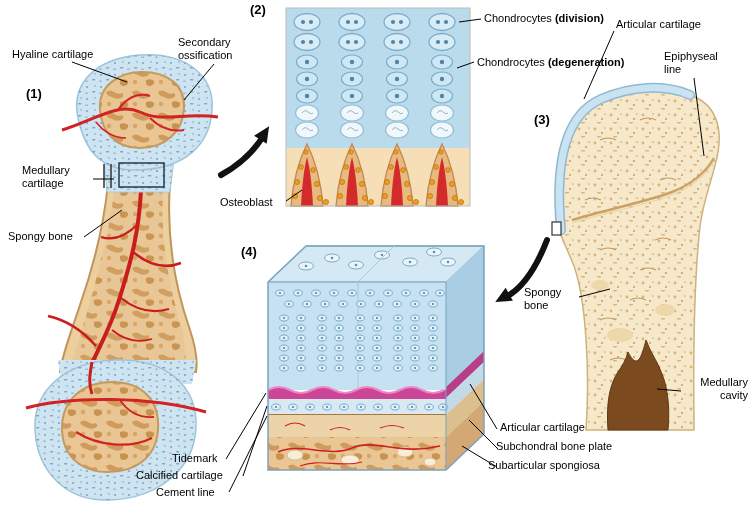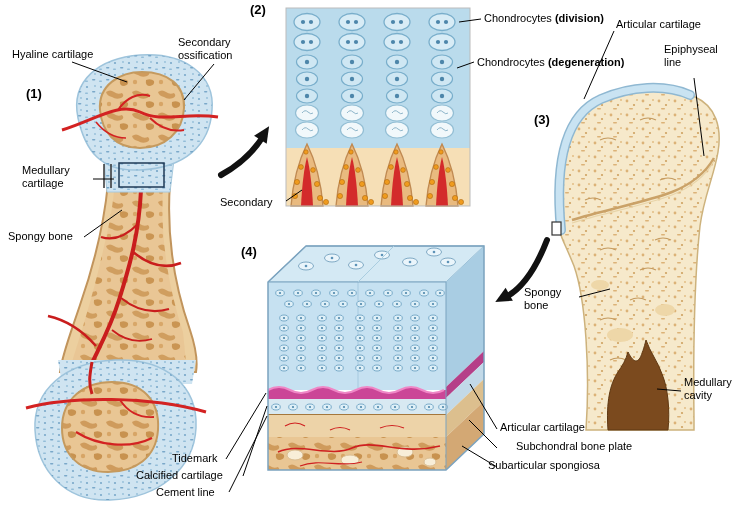--- a/index.html
+++ b/index.html
@@ -315,29 +315,29 @@
 
 <div class="lbl num" style="left:26px;top:86px">(1)</div>
 <div class="lbl" style="left:12px;top:48px">Hyaline cartilage</div>
 <div class="lbl wrap" style="left:178px;top:36px;width:84px">Secondary ossification</div>
 <div class="lbl wrap" style="left:22px;top:164px;width:70px">Medullary cartilage</div>
 <div class="lbl" style="left:8px;top:230px">Spongy bone</div>
 
 <div class="lbl num" style="left:250px;top:2px">(2)</div>
 <div class="lbl" style="left:484px;top:12px"><span>Chondrocytes</span> <span class="b">(division)</span></div>
 <div class="lbl" style="left:477px;top:56px"><span>Chondrocytes</span> <span class="b">(degeneration)</span></div>
-<div class="lbl" style="left:220px;top:196px">Secondary</div>
+<div class="lbl" style="left:220px;top:196px">Osteoblast</div>
 
 <div class="lbl num" style="left:534px;top:112px">(3)</div>
 <div class="lbl" style="left:616px;top:18px">Articular cartilage</div>
-<div class="lbl wrap" style="left:664px;top:43px;width:72px">Epiphyseal line</div>
+<div class="lbl wrap" style="left:664px;top:50px;width:72px">Epiphyseal line</div>
 <div class="lbl wrap" style="left:524px;top:286px;width:54px">Spongy bone</div>
-<div class="lbl wrap" style="left:684px;top:376px;width:64px;text-align:left">Medullary cavity</div>
+<div class="lbl wrap" style="left:684px;top:376px;width:64px;text-align:right">Medullary cavity</div>
 
 <div class="lbl num" style="left:241px;top:244px">(4)</div>
 <div class="lbl" style="left:172px;top:452px">Tidemark</div>
 <div class="lbl" style="left:136px;top:469px">Calcified cartilage</div>
 <div class="lbl" style="left:156px;top:486px">Cement line</div>
 <div class="lbl" style="left:500px;top:421px">Articular cartilage</div>
-<div class="lbl" style="left:516px;top:440px">Subchondral bone plate</div>
+<div class="lbl" style="left:496px;top:440px">Subchondral bone plate</div>
 <div class="lbl" style="left:488px;top:459px">Subarticular spongiosa</div>
 
 </div>
 
 </body></html>

